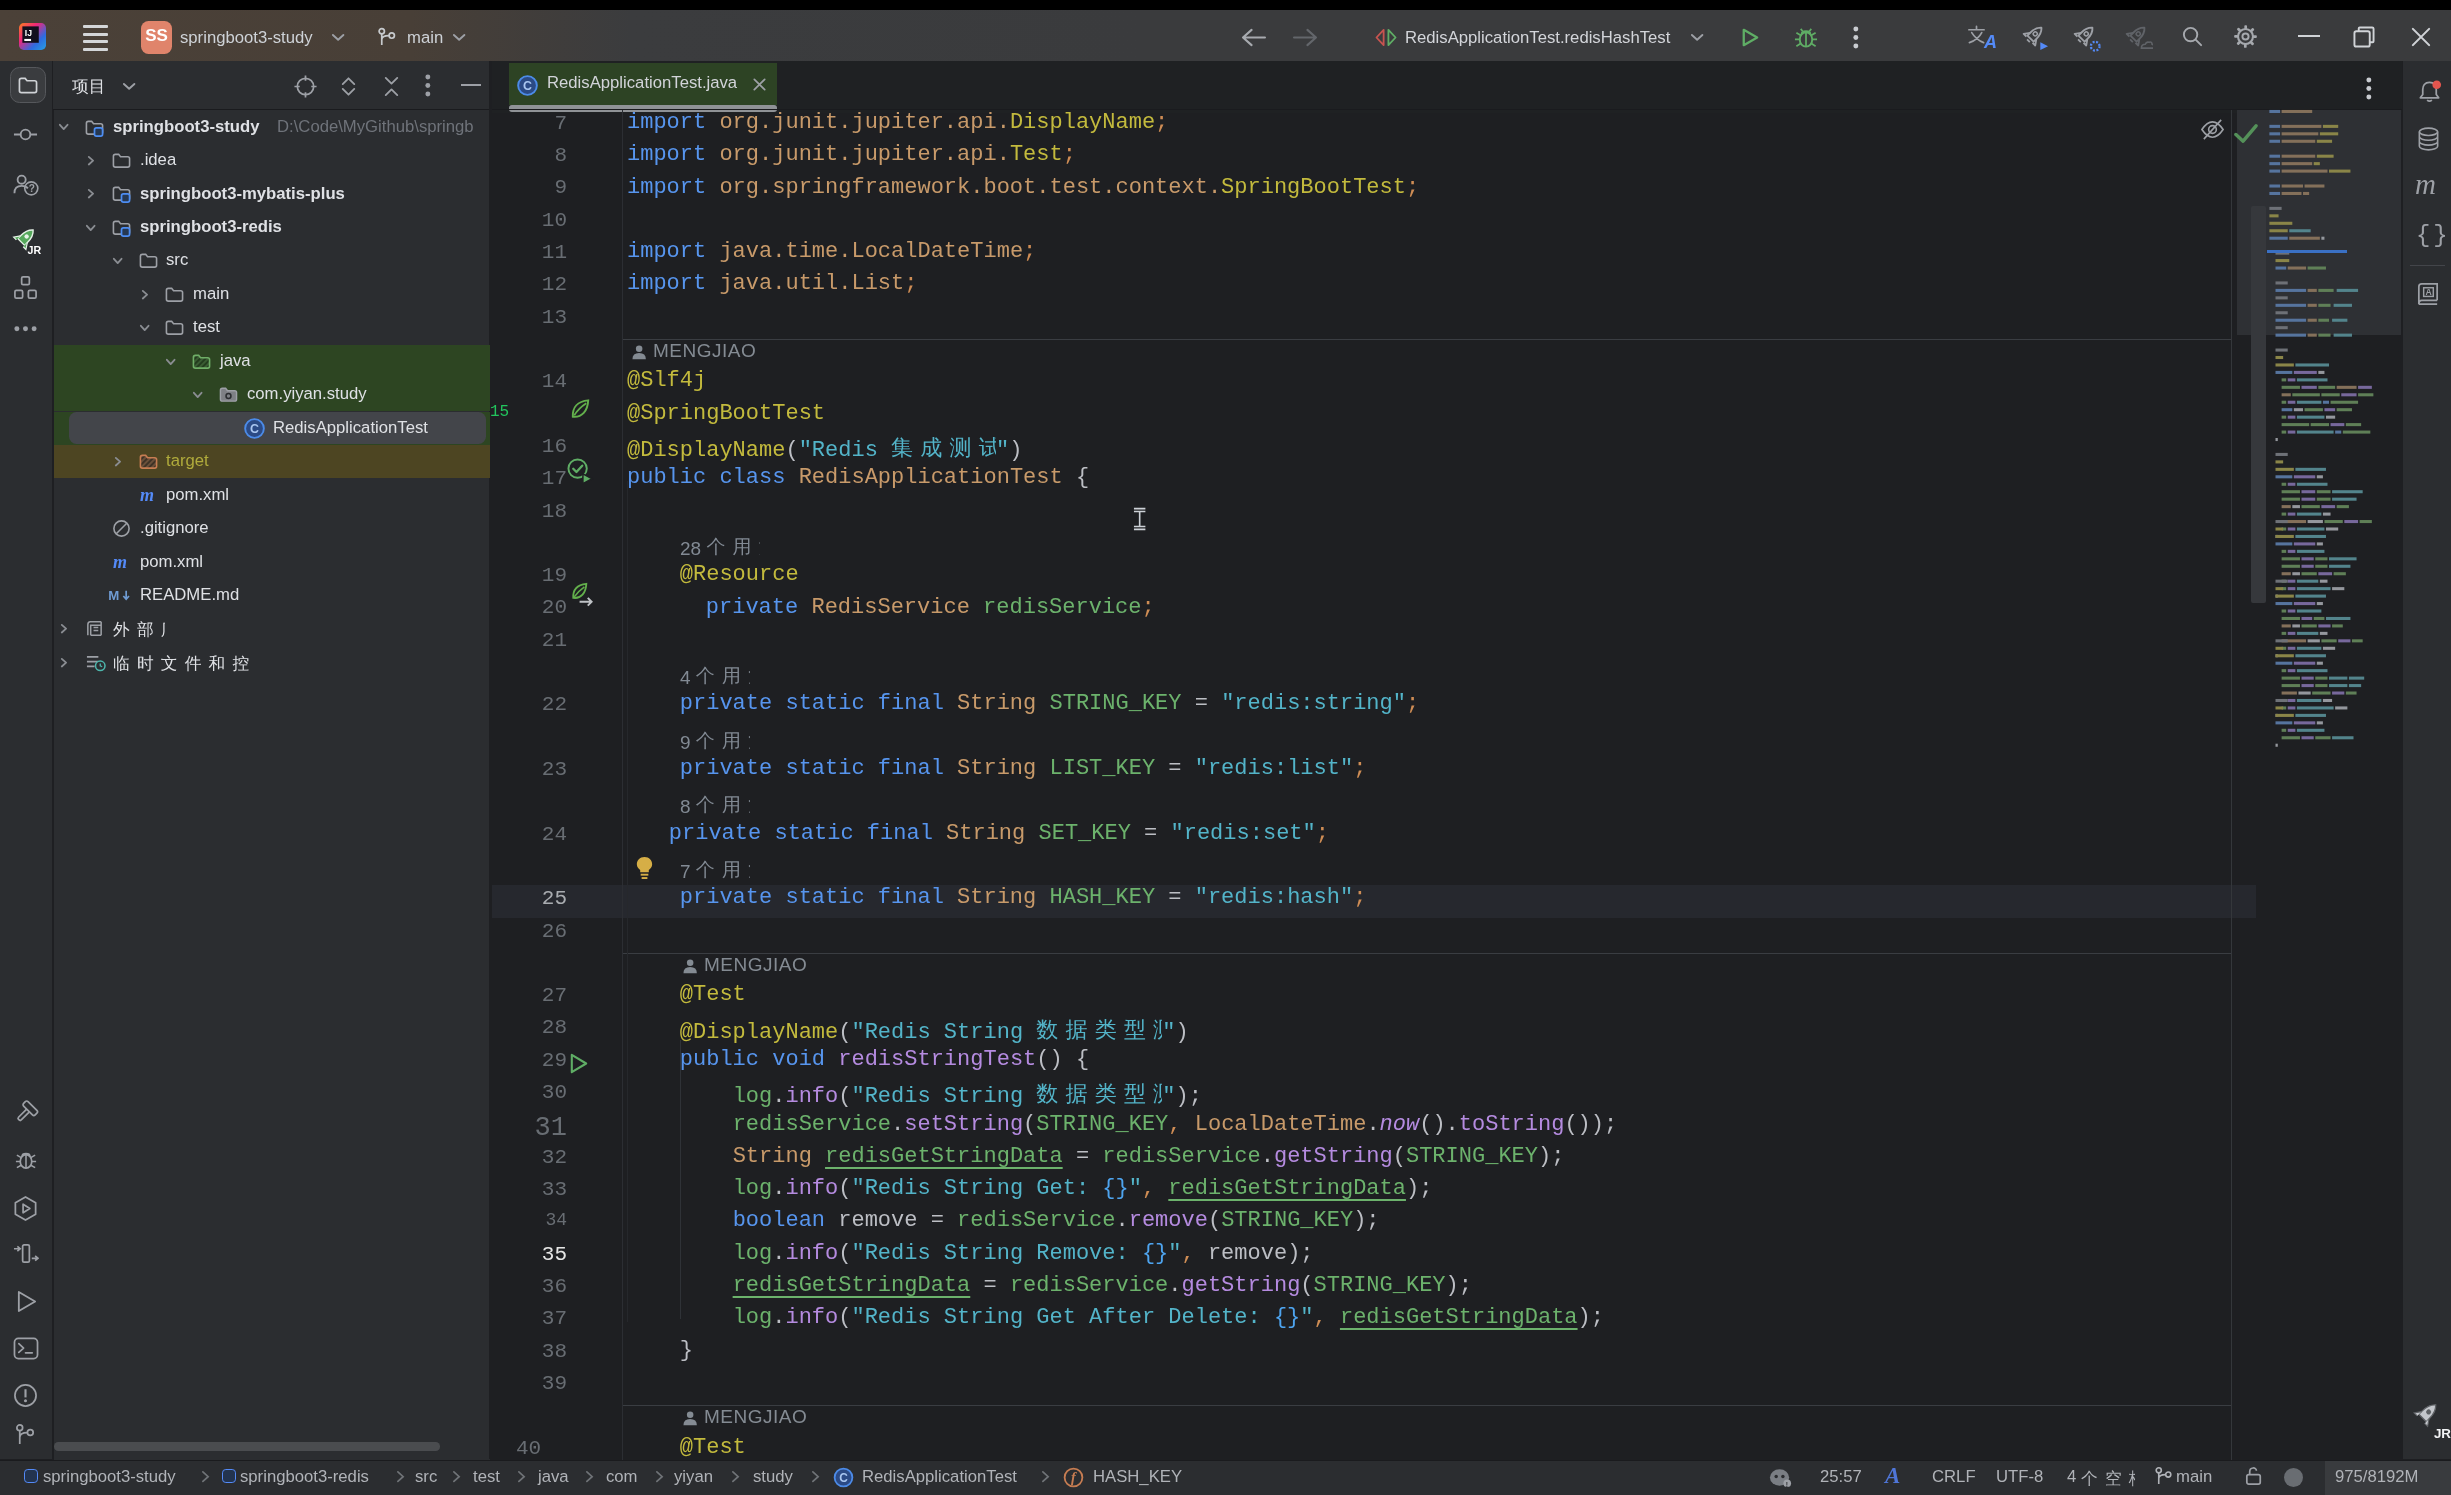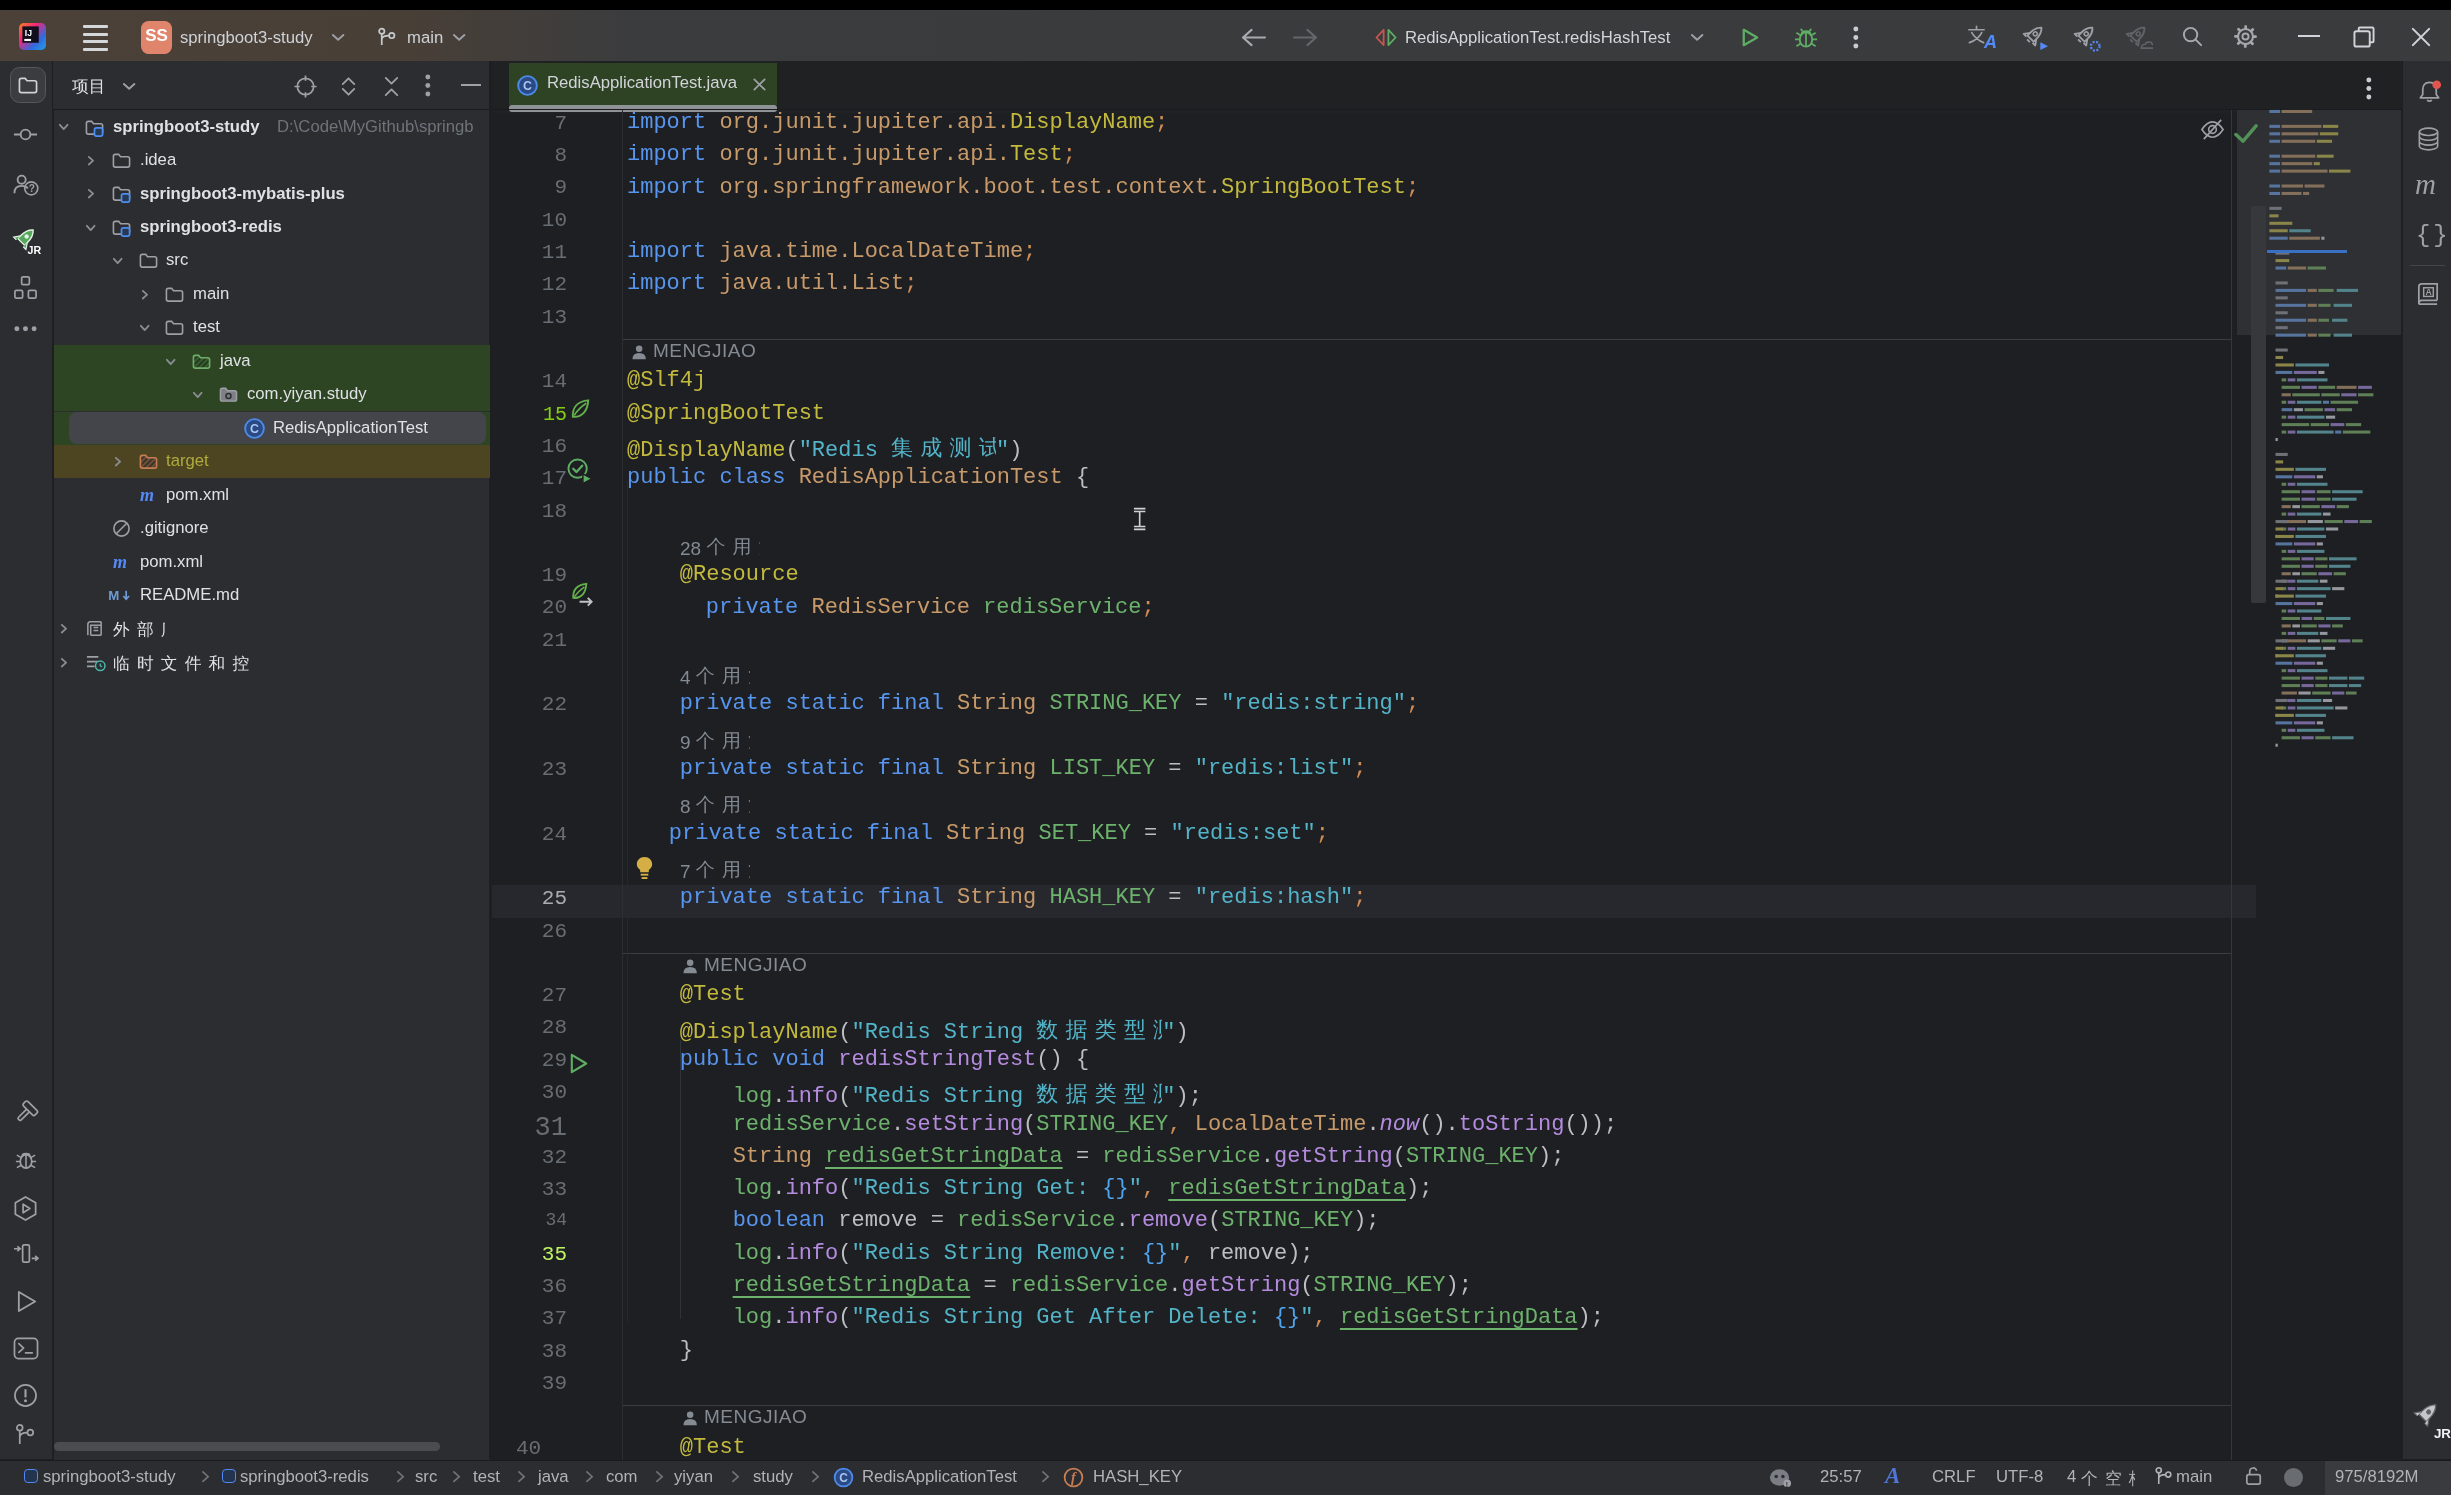--- a/index.html
+++ b/index.html
@@ -395,21 +395,21 @@
 <div class="ab code" style="left:627px;top:271px"><span class="kw">import </span><span class="pkg">java.util</span><span class="pkg">.</span><span class="pkg">List</span><span class="op">;</span></div>
 <div class="ab code" style="left:490px;top:306px;width:77px;text-align:right;font-size:21px;font-weight:400;color:#686d73">13</div>
 <div class="ab code" style="left:627px;top:304px"></div>
 <svg class="ab" style="left:631px;top:344px" width="16.3" height="16.3" viewBox="0 0 17 17">
     <circle cx="8.5" cy="5" r="3.4" fill="#848b93"></circle>
     <path d="M1.5 16 Q1.5 9.5 8.5 9.5 Q15.5 9.5 15.5 16 Z" fill="#848b93"></path>
   </svg>
 <div class="ab" style="left:653px;top:340px;font-size:19px;color:#848b93;letter-spacing:0.5px">MENGJIAO</div>
 <div class="ab code" style="left:490px;top:370px;width:77px;text-align:right;font-size:21px;font-weight:400;color:#686d73">14</div>
 <div class="ab code" style="left:627px;top:368px"><span class="ann">@Slf4j</span></div>
-<div class="ab code" style="left:490px;top:403px;width:77px;text-align:right;font-size:20px;font-weight:400;color:#84cc16">15</div>
+<div class="ab code" style="left:490px;top:403px;width:77px;font-size:16px;font-weight:400;color:#22c55e">15</div>
 <div class="ab code" style="left:627px;top:401px"><span class="ann">@SpringBootTest</span></div>
 <div class="ab code" style="left:490px;top:435px;width:77px;text-align:right;font-size:21px;font-weight:400;color:#686d73">16</div>
 <div class="ab code" style="left:627px;top:433px"><span class="ann">@DisplayName</span><span class="pl">(</span><span class="str">"Redis </span><span class="cjkbox str" style="width:105px">集成测试类</span><span class="str">"</span><span class="pl">)</span></div>
 <div class="ab code" style="left:490px;top:467px;width:77px;text-align:right;font-size:21px;font-weight:400;color:#686d73">17</div>
 <div class="ab code" style="left:627px;top:465px"><span class="kw">public class </span><span class="cls">RedisApplicationTest</span><span class="pl"> {</span></div>
 <div class="ab code" style="left:490px;top:500px;width:77px;text-align:right;font-size:21px;font-weight:400;color:#686d73">18</div>
 <div class="ab code" style="left:627px;top:498px"></div>
 <div class="ab" style="left:680px;top:534px;font-size:19px;color:#828a94;white-space:nowrap">28 <span class="cjkbox" style="width:54px">个用法</span></div>
 <div class="ab code" style="left:490px;top:564px;width:77px;text-align:right;font-size:21px;font-weight:400;color:#686d73">19</div>
 <div class="ab code" style="left:627px;top:562px">    <span class="ann">@Resource</span></div>
@@ -445,21 +445,21 @@
 <div class="ab code" style="left:490px;top:1081px;width:77px;text-align:right;font-size:21px;font-weight:400;color:#686d73">30</div>
 <div class="ab code" style="left:627px;top:1079px">        <span class="fld">log</span><span class="pl">.</span><span class="mth">info</span><span class="pl">(</span><span class="str">"Redis String </span><span class="cjkbox str" style="width:126px">数据类型测试</span><span class="str">"</span><span class="op2">);</span></div>
 <div class="ab code" style="left:490px;top:1113px;width:77px;text-align:right;font-size:27px;font-weight:400;color:#686d73">31</div>
 <div class="ab code" style="left:627px;top:1112px">        <span class="fld">redisService</span><span class="pl">.</span><span class="mth">setString</span><span class="pl">(</span><span class="fld">STRING_KEY</span><span class="op">, </span><span class="cls">LocalDateTime</span><span class="pl">.</span><span class="mthi">now</span><span class="pl">().</span><span class="mth">toString</span><span class="pl">());</span></div>
 <div class="ab code" style="left:490px;top:1146px;width:77px;text-align:right;font-size:21px;font-weight:400;color:#686d73">32</div>
 <div class="ab code" style="left:627px;top:1144px">        <span class="cls">String</span> <span class="fldu">redisGetStringData</span><span class="pl"> = </span><span class="fld">redisService</span><span class="pl">.</span><span class="mth">getString</span><span class="pl">(</span><span class="fld">STRING_KEY</span><span class="pl">);</span></div>
 <div class="ab code" style="left:490px;top:1178px;width:77px;text-align:right;font-size:21px;font-weight:400;color:#686d73">33</div>
 <div class="ab code" style="left:627px;top:1176px">        <span class="fld">log</span><span class="pl">.</span><span class="mth">info</span><span class="pl">(</span><span class="str">"Redis String Get: </span><span class="sbr">{}</span><span class="str">"</span><span class="op">, </span><span class="fldu">redisGetStringData</span><span class="pl">);</span></div>
 <div class="ab code" style="left:490px;top:1210px;width:77px;text-align:right;font-size:18px;font-weight:400;color:#686d73">34</div>
 <div class="ab code" style="left:627px;top:1208px">        <span class="kw">boolean </span><span class="pl">remove</span><span class="pl"> = </span><span class="fld">redisService</span><span class="pl">.</span><span class="mth">remove</span><span class="pl">(</span><span class="fld">STRING_KEY</span><span class="pl">);</span></div>
-<div class="ab code" style="left:490px;top:1243px;width:77px;text-align:right;font-size:21px;font-weight:400;color:#bef264">35</div>
+<div class="ab code" style="left:490px;top:1243px;width:77px;text-align:right;font-size:21px;font-weight:400;color:#e5e5e5">35</div>
 <div class="ab code" style="left:627px;top:1241px">        <span class="fld">log</span><span class="pl">.</span><span class="mth">info</span><span class="pl">(</span><span class="str">"Redis String Remove: </span><span class="sbr">{}</span><span class="str">"</span><span class="op">, </span><span class="pl">remove</span><span class="pl">);</span></div>
 <div class="ab code" style="left:490px;top:1275px;width:77px;text-align:right;font-size:21px;font-weight:400;color:#686d73">36</div>
 <div class="ab code" style="left:627px;top:1273px">        <span class="fldu">redisGetStringData</span><span class="pl"> = </span><span class="fld">redisService</span><span class="pl">.</span><span class="mth">getString</span><span class="pl">(</span><span class="fld">STRING_KEY</span><span class="pl">);</span></div>
 <div class="ab code" style="left:490px;top:1307px;width:77px;text-align:right;font-size:21px;font-weight:400;color:#686d73">37</div>
 <div class="ab code" style="left:627px;top:1305px">        <span class="fld">log</span><span class="pl">.</span><span class="mth">info</span><span class="pl">(</span><span class="str">"Redis String Get After Delete: </span><span class="sbr">{}</span><span class="str">"</span><span class="op">, </span><span class="fldu">redisGetStringData</span><span class="pl">);</span></div>
 <div class="ab code" style="left:490px;top:1340px;width:77px;text-align:right;font-size:21px;font-weight:400;color:#686d73">38</div>
 <div class="ab code" style="left:627px;top:1338px"><span class="pl">    }</span></div>
 <div class="ab code" style="left:490px;top:1372px;width:77px;text-align:right;font-size:21px;font-weight:400;color:#686d73">39</div>
 <div class="ab code" style="left:627px;top:1370px"></div>
 <svg class="ab" style="left:682px;top:1410px" width="16.3" height="16.3" viewBox="0 0 17 17">

